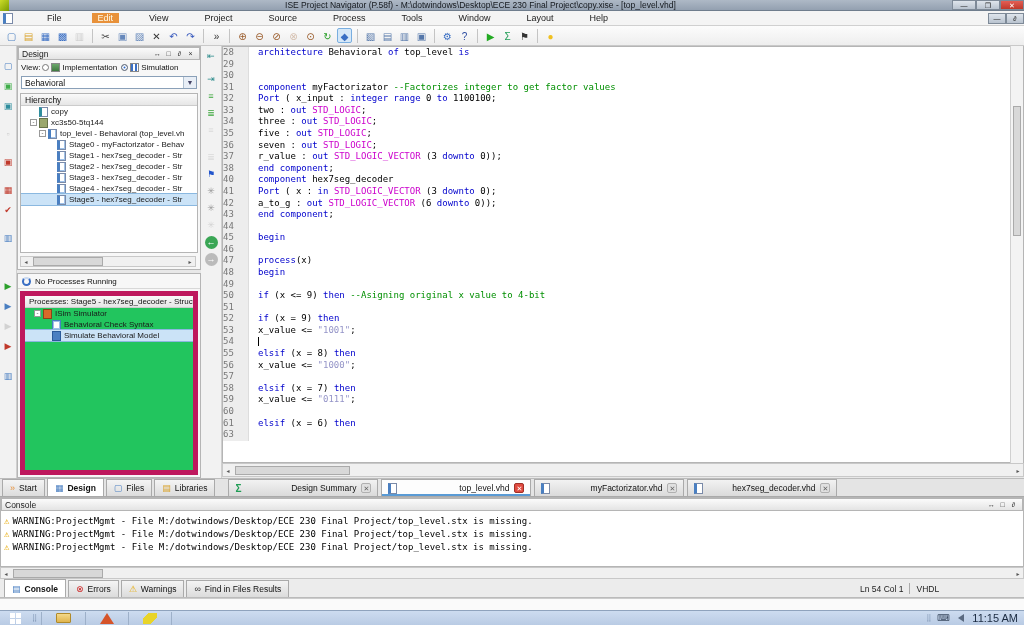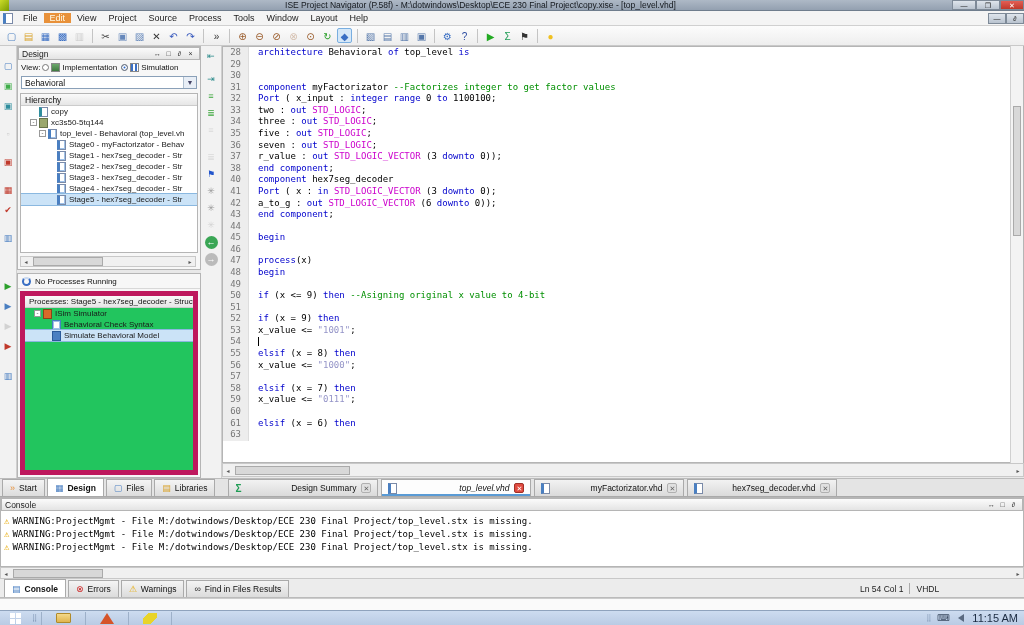--- a/index.html
+++ b/index.html
@@ -8,21 +8,21 @@
   .abs{position:absolute;}
   
   #titlebar{left:0;top:0;width:1024px;height:11px;background:linear-gradient(#aeb9c6,#93a0b0);border-bottom:1px solid #6f7d8d;display:flex;align-items:center;}
   #titlebar .app-badge{width:9px;height:11px;background:linear-gradient(135deg,#cbdc29,#7a9a00);}
   #titlebar .title{flex:1;text-align:center;font-size:8.5px;color:#14181d;white-space:nowrap;overflow:hidden;}
   .winbtn{width:24px;height:10px;font-size:7px;line-height:9px;text-align:center;color:#222;background:linear-gradient(#dfe5ec,#b9c3cf);border:1px solid #7e8a98;}
   .winbtn.close{background:linear-gradient(#e35f55,#c0392b);color:#fff;}
   
   #menubar{left:0;top:11px;width:1024px;height:15px;background:#f4f4f4;border-bottom:1px solid #d0d0d0;display:flex;align-items:center;padding-left:2px;}
   #menubar .doc-ico{width:10px;height:11px;background:#fff;border:1px solid #7a8aa8;border-left:3px solid #4a7fc1;margin:0 4px 0 1px;}
-  .menu-item{padding:0 6px;font-size:9px;color:#222;height:13px;line-height:11px;}
+  .menu-item{padding:0 6px;font-size:9px;color:#222;height:13px;line-height:11px;margin-left:24px;}
   .menu-item.active{background:#e8913a;color:#fffbe8;}
   #menubar .spacer{flex:1;}
   #menubar .winbtn{height:11px;width:18px;}
   
   #toolbar{left:0;top:26px;width:1024px;height:20px;background:linear-gradient(#fcfcfc,#eeeeee);border-bottom:1px solid #c9c9c9;display:flex;align-items:center;padding-left:3px;}
   .tico{width:15px;height:15px;margin:0 1px;text-align:center;line-height:15px;font-size:10px;border:1px solid transparent;border-radius:2px;}
   .tico.sel{border-color:#79aee0;background:#d6e8f8;}
   .tico.dis{opacity:.35;}
   .tsep{width:1px;height:14px;background:#c4c4c4;margin:0 4px;}
   
@@ -65,39 +65,39 @@
   .circ{width:9px;height:9px;border-radius:50%;border:2px solid #3a6fc4;border-top-color:#c8d8f0;margin-right:4px;}
   #proc-box{position:absolute;left:2px;top:17px;width:178px;height:184px;border:5px solid #be185d;background:#22c55e;overflow:hidden;}
   #proc-label{height:12px;background:linear-gradient(#fafafa,#e6e6e6);border-bottom:1px solid #ccc;font-size:8px;padding-left:4px;line-height:12px;white-space:nowrap;}
   
   #edstrip{left:201px;top:46px;width:21px;height:432px;background:#f2f2f2;border-right:1px solid #cfcfcf;display:flex;flex-direction:column;align-items:center;padding-top:4px;}
   #edstrip .sico{margin-bottom:4px;}
   .roundico{border-radius:50%!important;}
   
   #editor{left:222px;top:46px;width:802px;height:417px;background:#fff;border:1px solid #b5b5b5;overflow:hidden;}
   .cl{height:11.58px;line-height:11.58px;display:flex;font-family:"DejaVu Sans Mono","Liberation Mono",monospace;font-size:9px;white-space:pre;}
-  .cl .num{width:26px;flex:0 0 auto;text-align:right;padding-right:7px;background:#ededed;color:#777;border-right:1px solid #ddd;}
+  .cl .num{width:26px;flex:0 0 auto;padding-right:7px;background:#ededed;color:#777;border-right:1px solid #ddd;}
   .cl .code{padding-left:9px;}
   .tk-k{color:#0000cc;}
   .tk-t{color:#cc00cc;}
   .tk-c{color:#008f00;}
   .tk-st{color:#9595c8;}
   .tk-p{color:#000;}
   .caret{display:inline-block;width:1px;height:9px;background:#000;vertical-align:middle;}
   #ed-vscroll{left:1010px;top:46px;width:13px;height:417px;background:#f3f3f3;border-left:1px solid #d0d0d0;}
   #ed-vscroll .thumbv{position:absolute;left:2px;top:60px;width:8px;height:130px;background:#d8d8d8;border:1px solid #aaa;}
   #ed-hscroll{left:222px;top:463px;width:802px;height:14px;}
   
   #tabsrow{left:0;top:478px;width:1024px;height:19px;background:#e4e4e4;border-top:1px solid #bbb;border-bottom:1px solid #aaa;display:flex;align-items:flex-end;}
   .ptab{height:17px;display:flex;align-items:center;padding:0 7px;font-size:8.5px;border:1px solid #aaa;border-bottom:none;background:linear-gradient(#f4f4f4,#dcdcdc);margin-left:2px;white-space:nowrap;}
   .ptab.active{background:#fff;height:18px;font-weight:bold;}
   .ptab .tabico{margin-right:4px;font-size:9px;}
   .dtab{height:17px;display:flex;align-items:center;padding:0 6px;font-size:8.5px;border:1px solid #aaa;border-bottom:none;background:linear-gradient(#f2f2f2,#dadada);margin-left:3px;white-space:nowrap;min-width:150px;}
   .dtab .lbl{flex:1;text-align:right;}
-  .dtab.active{background:#fdfdfd;box-shadow:inset 0 -2px 0 #5a9bd5;font-style:italic;}
+  .dtab.active{background:#fdfdfd;box-shadow:inset 0 -2px 0 #5a9bd5;}
   .closebox{width:10px;height:10px;margin-left:5px;font-size:7px;line-height:9px;text-align:center;color:#666;background:#e0e0e0;border:1px solid #b0b0b0;border-radius:2px;}
   .closebox.red{background:#e04a3f;color:#fff;border-color:#a03028;}
   .docico{width:9px;height:11px;background:#fff;border:1px solid #7a8aa8;border-left:3px solid #4a7fc1;margin-right:4px;}
   .sigico{color:#1f9d55;font-weight:bold;font-size:10px;margin-right:4px;}
   
   #console-panel{left:0;top:497px;width:1024px;height:70px;background:#fff;border:1px solid #b5b5b5;}
   #console-head{height:13px;}
   #console-body{position:absolute;left:0;top:13px;right:0;bottom:0;background:#fff;padding:3px 0 0 3px;overflow:hidden;}
   .wline{height:13px;display:flex;align-items:center;font-family:"DejaVu Sans Mono","Liberation Mono",monospace;font-size:9px;white-space:pre;color:#000;}
   .warnico{color:#e6a800;font-size:9px;margin-right:3px;}

